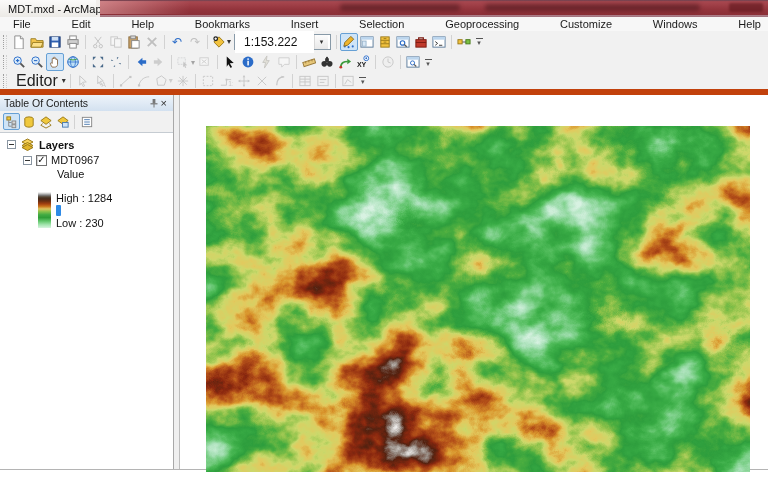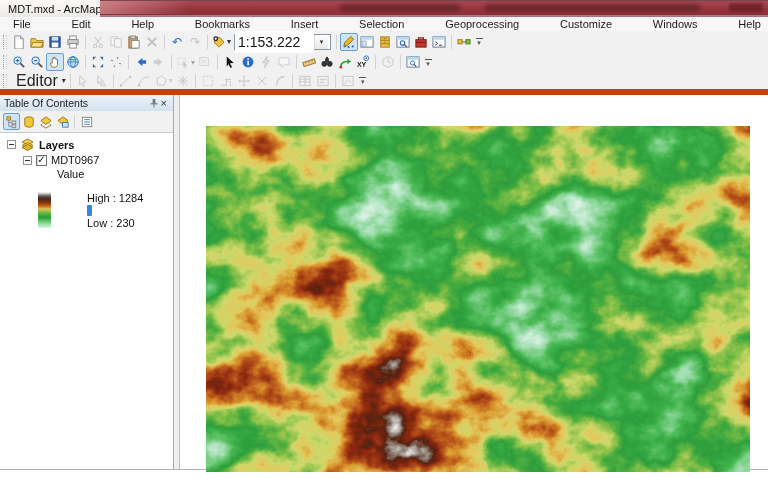--- a/index.html
+++ b/index.html
@@ -32,21 +32,21 @@
   .sep{width:1px;height:14px;background:#d2d2d2;margin:0 3px;}
   .tbtn{height:18px;min-width:18px;display:flex;align-items:center;justify-content:center;border:1px solid transparent;border-radius:2px;}
   .tbtn.active{background:#cfe4f7;border-color:#66a0d5;}
   .tbtn.disabled{opacity:.40;filter:grayscale(85%);}
   .i{width:14px;height:14px;display:block;}
   .glyph{font-size:12px;line-height:12px;}
   .caret{font-size:8px;color:#333;margin-left:1px;}
   .overflow{display:flex;flex-direction:column;align-items:center;justify-content:center;width:12px;height:16px;color:#555;font-size:7px;line-height:5px;}
   .overflow .bar{width:7px;height:1px;background:#555;margin-bottom:1px;}
   .scale-box{display:flex;align-items:center;width:97px;height:16px;border:1px solid #889aa8;background:#fff;margin:0 2px;}
-  .scale-box input{border:0;outline:0;width:79px;height:22px;font-family:"Liberation Sans",sans-serif;font-size:14px;padding-left:3px;color:#111;}
+  .scale-box input{border:0;outline:0;width:79px;height:22px;font-family:"Liberation Sans",sans-serif;font-size:12px;padding-left:9px;color:#111;}
   .scale-dd{width:14px;height:14px;display:flex;align-items:center;justify-content:center;border-left:1px solid #d8d8d8;background:linear-gradient(#fdfdfd,#e8e8e8);font-size:7px;color:#333;}
   .editor-label{font-size:16px;color:#222;padding:0 3px 0 5px;}
 
   
   .content{display:flex;height:380px;border-top:6px solid #c2410c;}
   .toc{width:174px;background:#f0f0f0;border-right:1px solid #a8a8a8;display:flex;flex-direction:column;}
   .splitter{width:6px;background:#efefef;border-right:1px solid #bdbdbd;}
   .map{flex:1;background:#fff;position:relative;}
   .dem{position:absolute;left:26px;top:31px;width:544px;height:346px;}
   .bottom-strip{height:8px;background:#fff;border-top:1px solid #b4b4b4;}
@@ -63,21 +63,21 @@
   .expander::after{content:"";position:absolute;left:1px;right:1px;top:3px;height:1px;background:#333;}
   .cb{width:11px;height:11px;border:1px solid #707070;background:#fff;box-shadow:inset 1px 1px 0 #d7d7d7;display:flex;align-items:center;justify-content:center;font-size:10px;line-height:10px;color:#111;}
   .bold{font-weight:bold;}
   .row2{margin:3px 0 0 16px;}
   .value-label{margin:2px 0 12px 50px;}
   .legend{display:flex;gap:5px;margin:1px 0 0 31px;}
   .ramp{width:13px;height:36px;flex:0 0 auto;background:linear-gradient(180deg,
       #ffffff 0%,#bdbdbd 5%,#7d7d7d 9%,#52412f 14%,#46291a 19%,#6e2f12 26%,
       #a23f10 33%,#c9731d 40%,#ddc25e 47%,#8cc24b 54%,#43ab43 63%,#2f9e38 71%,
       #63c76c 81%,#a5e5b0 91%,#d8f4e0 100%);}
-  .legend-col{display:flex;flex-direction:column;align-items:flex-start;margin-left:31px;}
+  .legend-col{display:flex;flex-direction:column;align-items:flex-start;}
   .edit-cursor{width:5px;height:11px;border-radius:1px;background:#2e8ae6;margin:1px 0;}
 </style>
 </head>
 <body>
 
 <div class="topstrip">
   <div class="title-left">
     <svg class="i" style="width:12px;height:12px" viewBox="0 0 12 12">
         <rect x="0.5" y="0.5" width="11" height="11" fill="#dfeaf4" stroke="#7a8a9a"></rect>
         <circle cx="5" cy="6" r="3.4" fill="#3e9c4a" stroke="#1f6f9f"></circle>

